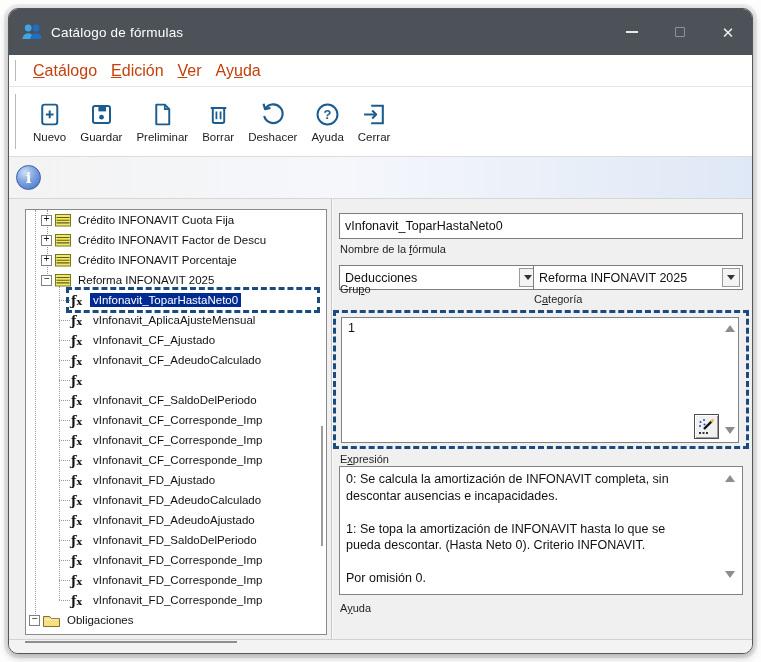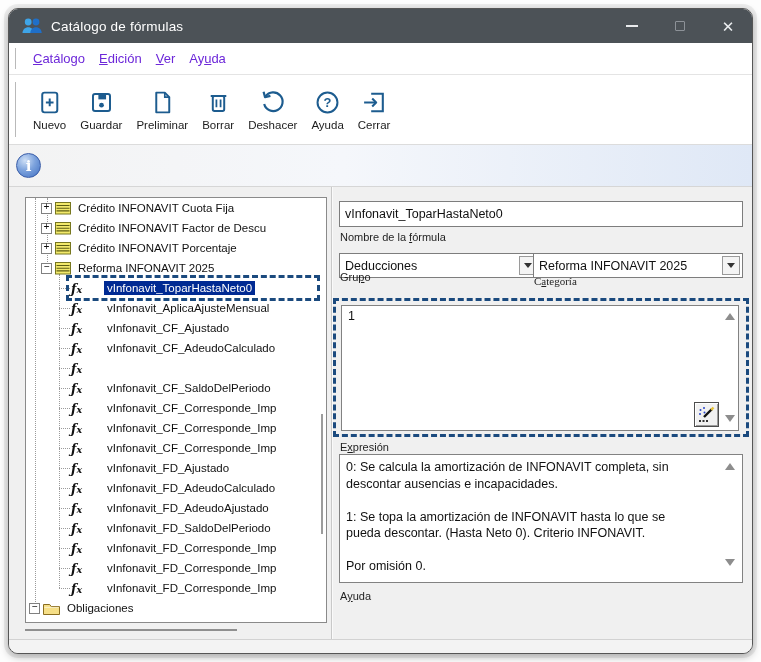--- a/index.html
+++ b/index.html
@@ -4,32 +4,32 @@
 <style>
   * { box-sizing: border-box; margin: 0; padding: 0; }
   html,body { width: 761px; height: 662px; background:#fdfdfd; font-family:"Liberation Sans",sans-serif; }
   .window{
     position:absolute; left:8px; top:8px; width:745px; height:646px;
     background:#f0f0f0; border:1px solid #565656; border-radius:10px; overflow:hidden;
     box-shadow:0 0 0 4px rgba(0,0,0,0.06), 0 3px 9px rgba(0,0,0,0.28);
     display:flex; flex-direction:column;
   }
   
-  .titlebar{ height:34px; background:#4c5257; display:flex; align-items:center; flex:none; }
+  .titlebar{ height:46px; background:#4c5257; display:flex; align-items:center; flex:none; }
   .app-icon{ width:22px; height:20px; margin:0 8px 0 12px; flex:none; }
   .title-text{ color:#fff; font-size:13.5px; letter-spacing:.2px; flex:1; }
   .win-controls{ display:flex; height:100%; }
   .win-btn{ width:48px; height:100%; display:flex; align-items:center; justify-content:center; }
   .glyph-min{ width:12px; height:1.5px; background:#e8eaec; }
   .glyph-max{ width:10px; height:10px; border:1.3px solid #8d9298; border-radius:1px; }
   .glyph-close{ font-size:15px; color:#eceff1; line-height:1; }
   
   .menubar{ height:32px; background:#fff; display:flex; align-items:center; flex:none; border-bottom:1px solid #e4e4e4; }
   .grip{ width:3px; height:70%; border-left:1px solid #b9b9b9; border-right:1px solid #fff; margin-left:6px; margin-right:8px; flex:none; }
-  .menu-item{ font-size:13px; color:#6d28d9; padding:4px 7px; }
+  .menu-item{ font-size:16px; color:#c2410c; padding:4px 7px; }
   .menu-item u, label u{ text-decoration:underline; }
   
   .toolbar{ height:70px; background:#fff; display:flex; align-items:stretch; flex:none; border-bottom:1px solid #dcdcdc; }
   .toolbar .grip{ height:80%; align-self:center; }
   .tb-btn{ display:flex; flex-direction:column; align-items:center; justify-content:center; padding:4px 7px 3px; gap:3px; }
   .tb-btn svg{ width:27px; height:27px; display:block; }
   .tb-label{ font-size:11.5px; color:#1c1c1c; white-space:nowrap; }
   
   .infoband{ height:42px; flex:none; display:flex; align-items:center;
     background:linear-gradient(to right,#f3f3f3 0%, #f5f7fb 45%, #dfe8f6 100%);
@@ -49,21 +49,21 @@
   .trunk.l1{ left:21px; top:0; height:70px; }
   .trunk.l2{ left:33px; top:76px; height:314px; }
   .tree-row{ position:relative; height:20px; display:flex; align-items:center; white-space:nowrap; font-size:11.5px; color:#111; }
   .tree-row.lvl0{ padding-left:3px; }
   .tree-row.lvl1{ padding-left:15px; }
   .tree-row.lvl2{ padding-left:33px; }
   .expand{ width:11px; height:11px; flex:none; border:1px solid #808080; background:#fff; color:#111;
     font-family:"Liberation Mono",monospace; font-size:10px; line-height:8px; text-align:center; margin-right:3px; }
   .stub{ width:11px; height:1px; border-bottom:1px dotted #9a9a9a; flex:none; margin-right:1px; }
   .t-icon{ flex:none; margin-right:4px; display:flex; }
-  .fx{ font-family:"DejaVu Serif",serif; font-style:italic; font-weight:bold; font-size:12.5px; width:16px; flex:none; margin-right:17px; }
+  .fx{ font-family:"DejaVu Serif",serif; font-weight:bold; font-size:12.5px; width:16px; flex:none; margin-right:3px; }
   .fx small{ font-size:9.5px; }
   .t-label{ padding:1px 3px; }
   .t-label.selected{ background:#002a93; color:#fff; }
   .tree-annotation{ position:absolute; left:40px; top:77px; width:254px; height:26px;
     border:3px dashed #1b4a7e; pointer-events:none; z-index:5; }
   .tree-vscroll{ position:absolute; right:3px; top:216px; width:2px; height:120px; background:#9c9c9c; }
   .tree-hscroll{ position:absolute; left:16px; top:442px; width:212px; height:2px; background:#8f8f8f; }
   
   .rpanel{ position:absolute; left:330px; top:0; width:404px; height:100%; }
   .field-label{ position:absolute; font-size:11px; color:#1f1f1f; }
@@ -344,21 +344,21 @@
           </span>
       </div>
       <label class="field-label" style="left:1px; top:84px;">Gru<u>p</u>o</label>
 
       <div class="combo combo-categoria">
         <span class="combo-text">Reforma INFONAVIT 2025</span>
         <span class="combo-btn">
             <span class="arrow-down-s"></span>
           </span>
       </div>
-      <label class="field-label" style="left:195px; top:88px;font-family:Liberation Serif, serif;">C<u>a</u>tegoría</label>
+      <label class="field-label" style="left:195px; top:94px;">C<u>a</u>tegoría</label>
 
       <div class="expr-box">1</div>
       <span class="scroll-arrow sa-up" style="right:8px; top:126px;"></span>
       <span class="scroll-arrow sa-down" style="right:8px; top:228px;"></span>
       <div class="wand-btn" style="top:215px; bottom:auto; right:24px;">
         <svg width="19" height="19" viewBox="0 0 19 19">
           <line x1="7" y1="12" x2="15" y2="4" stroke="#111" stroke-width="2.4"></line>
           <line x1="14.2" y1="4.8" x2="16.5" y2="2.5" stroke="#e6c33a" stroke-width="2.4"></line>
           <circle cx="3.5" cy="5" r="1" fill="#2a46c8"></circle>
             <circle cx="7" cy="3" r="1" fill="#2a46c8"></circle>

